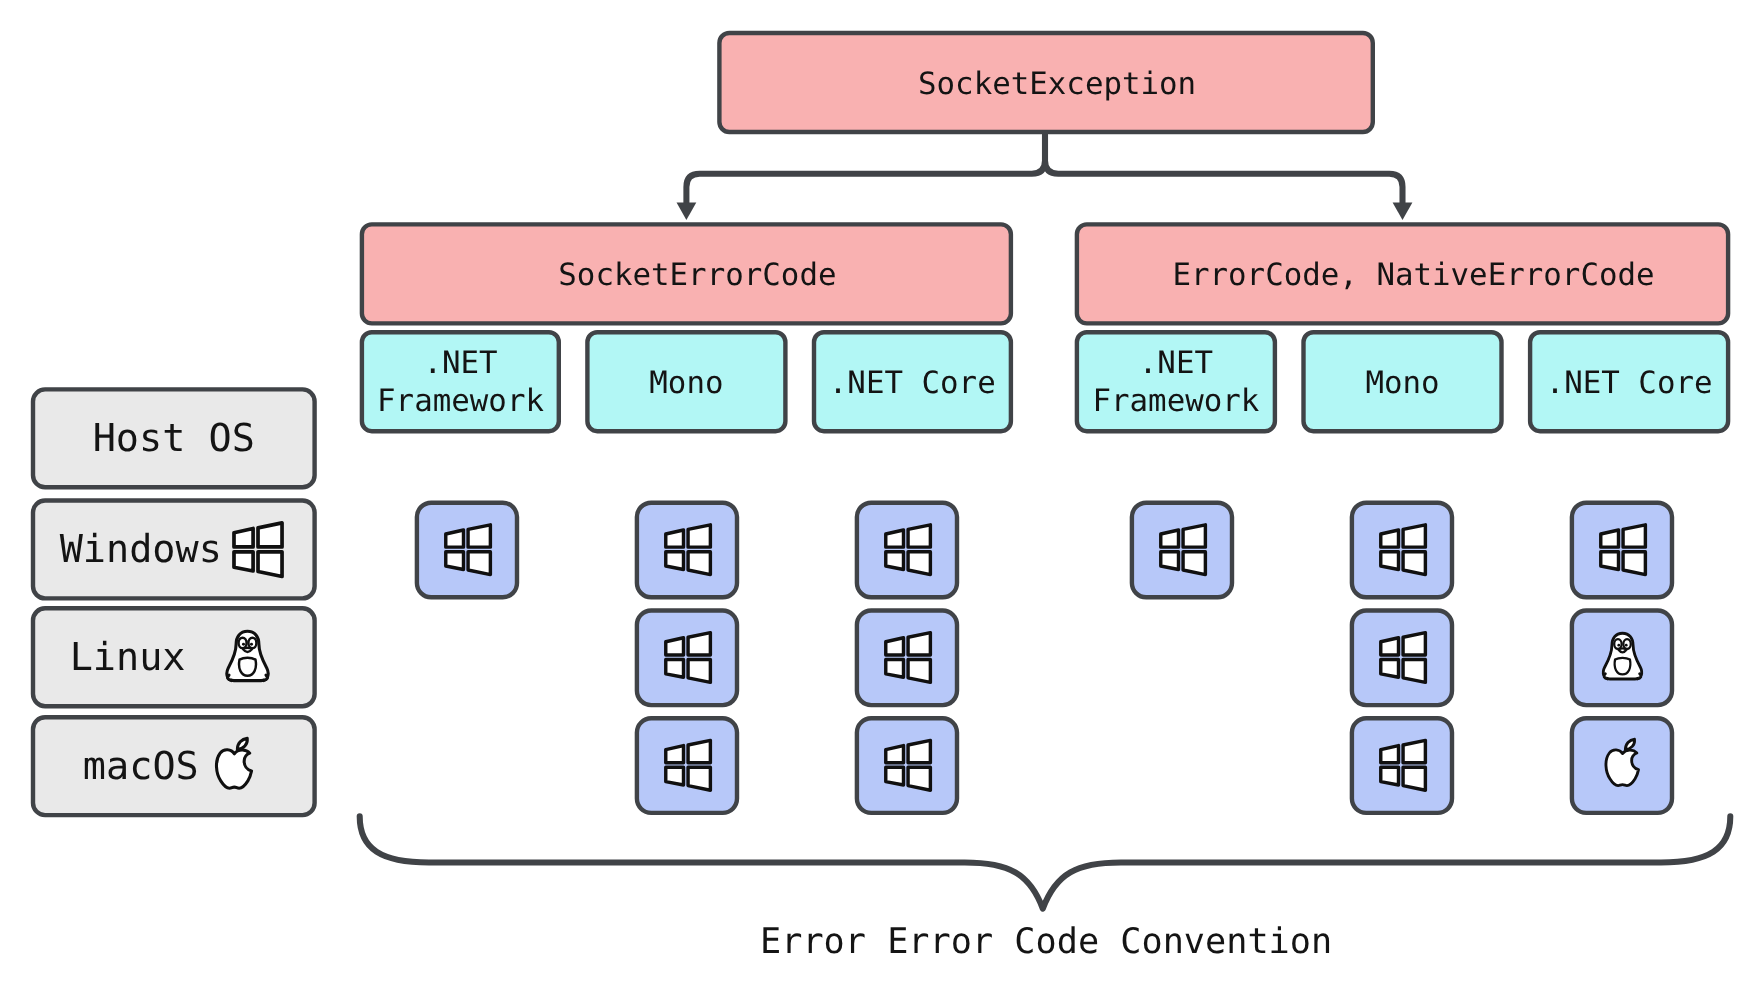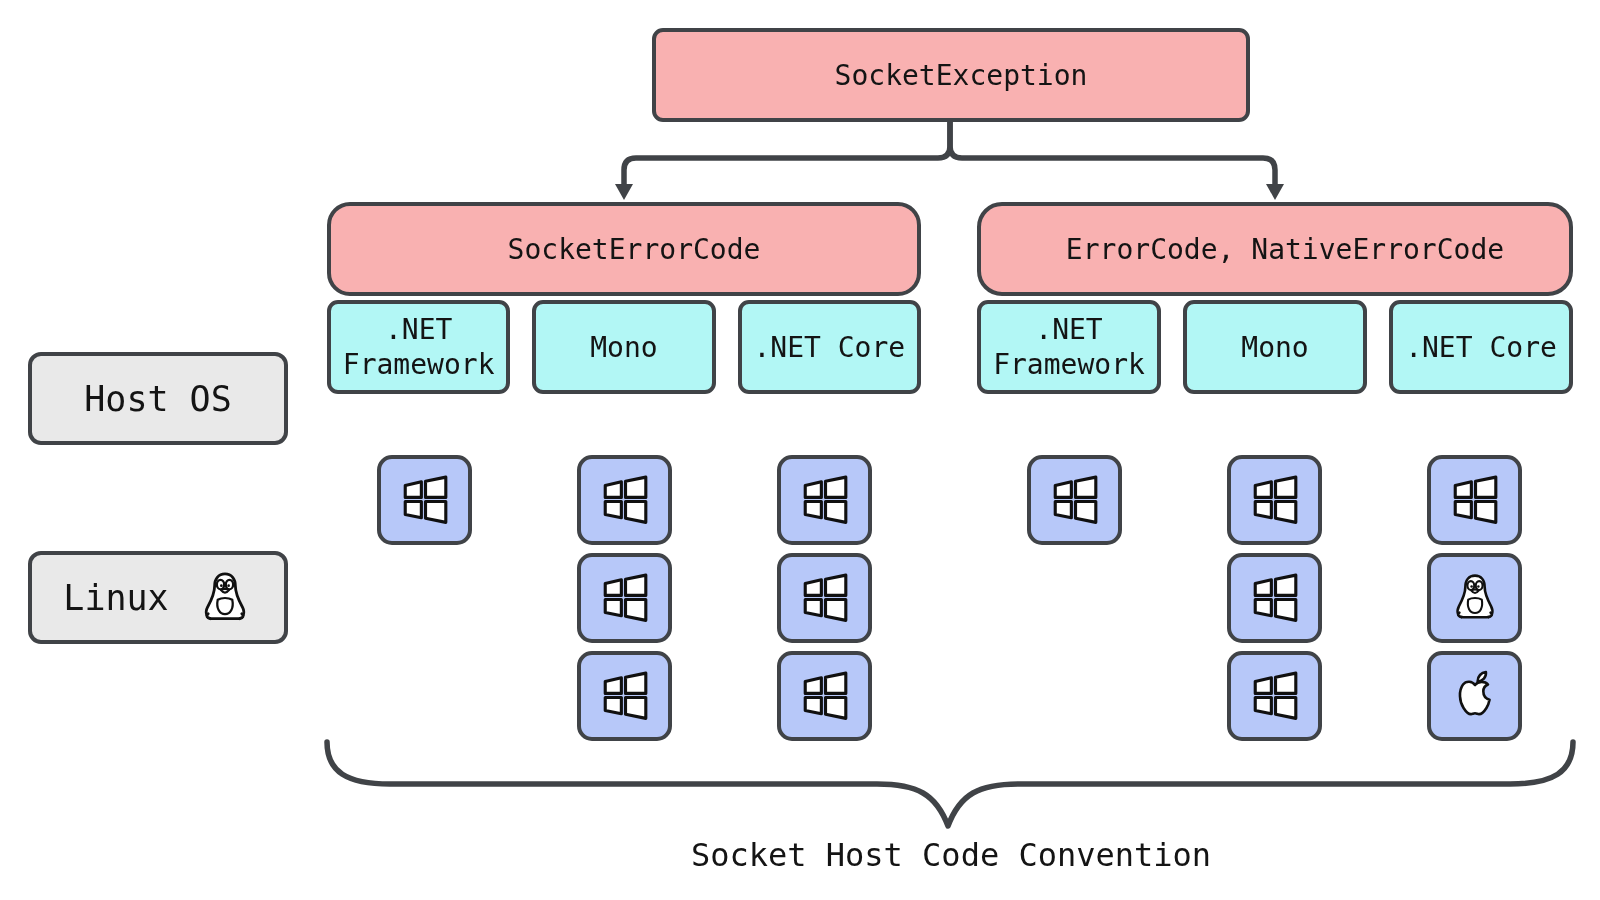--- a/index.html
+++ b/index.html
@@ -13,22 +13,22 @@
     display:flex; align-items:center; justify-content:center;
     border:4px solid #404347; border-radius:11px; text-align:center;
   }
   .pink { background:#f9b1b1; font-size:28px;padding-left:20px; }
   .cyan { background:#b2f7f5; font-size:28px; line-height:1.25; padding:0 10px; }
   .gray { background:#e9e9e9; font-size:35px; border-radius:13px; gap:4px; }
   .mini { background:#b7c8f9; border-radius:15px; width:95px; height:90px; }
 
   
   .root-node   { left:652px; top:28px;  width:598px; height:94px; }
-  .group-hdr-0 { left:327px; top:202px; width:594px; height:94px;border-radius:23px; }
-  .group-hdr-1 { left:977px; top:202px; width:596px; height:94px;border-radius:25px; }
+  .group-hdr-0 { left:327px; top:202px; width:594px; height:94px; }
+  .group-hdr-1 { left:977px; top:202px; width:596px; height:94px; }
 
   
   .runtime-row { position:absolute; top:300px; height:94px; display:flex; gap:22px; }
   .runtime-row-0 { left:327px; width:594px; }
   .runtime-row-1 { left:977px; width:596px; }
   .runtime-row .node { position:relative; flex:1; height:100%; }
 
   
   .os-row { left:28px; width:260px; height:93px; }
   .os-row-0 { top:352px; }
@@ -125,26 +125,38 @@
       <span>Mono</span>
     </div>
     <div class="node cyan">
       <span>.NET Core</span>
     </div>
   </div>
 
   <div class="node gray os-row os-row-0">
     <span>Host OS</span>
   </div>
+  <div class="node gray os-row os-row-1">
+    <span>Windows</span>
+    <svg class="os-icon">
+        <use href="#icon-windows"></use>
+      </svg>
+  </div>
   <div class="node gray os-row os-row-2">
     <span>Linux</span>
     <svg class="os-icon">
         <use href="#icon-tux"></use>
       </svg>
   </div>
+  <div class="node gray os-row os-row-3">
+    <span>macOS</span>
+    <svg class="os-icon">
+        <use href="#icon-apple"></use>
+      </svg>
+  </div>
 
   <div class="node mini c1 r1">
     <svg class="cell-icon">
         <use href="#icon-windows"></use>
       </svg>
   </div>
   <div class="node mini c2 r1">
     <svg class="cell-icon">
         <use href="#icon-windows"></use>
       </svg>
@@ -204,15 +216,15 @@
     <svg class="cell-icon">
         <use href="#icon-tux"></use>
       </svg>
   </div>
   <div class="node mini c6 r3">
     <svg class="cell-icon">
         <use href="#icon-apple"></use>
       </svg>
   </div>
 
-  <div class="caption-inner">Socket Host Code Convention</div>
+  <div class="caption-inner">Error Error Code Convention</div>
 
 </div>
 
 </body></html>

